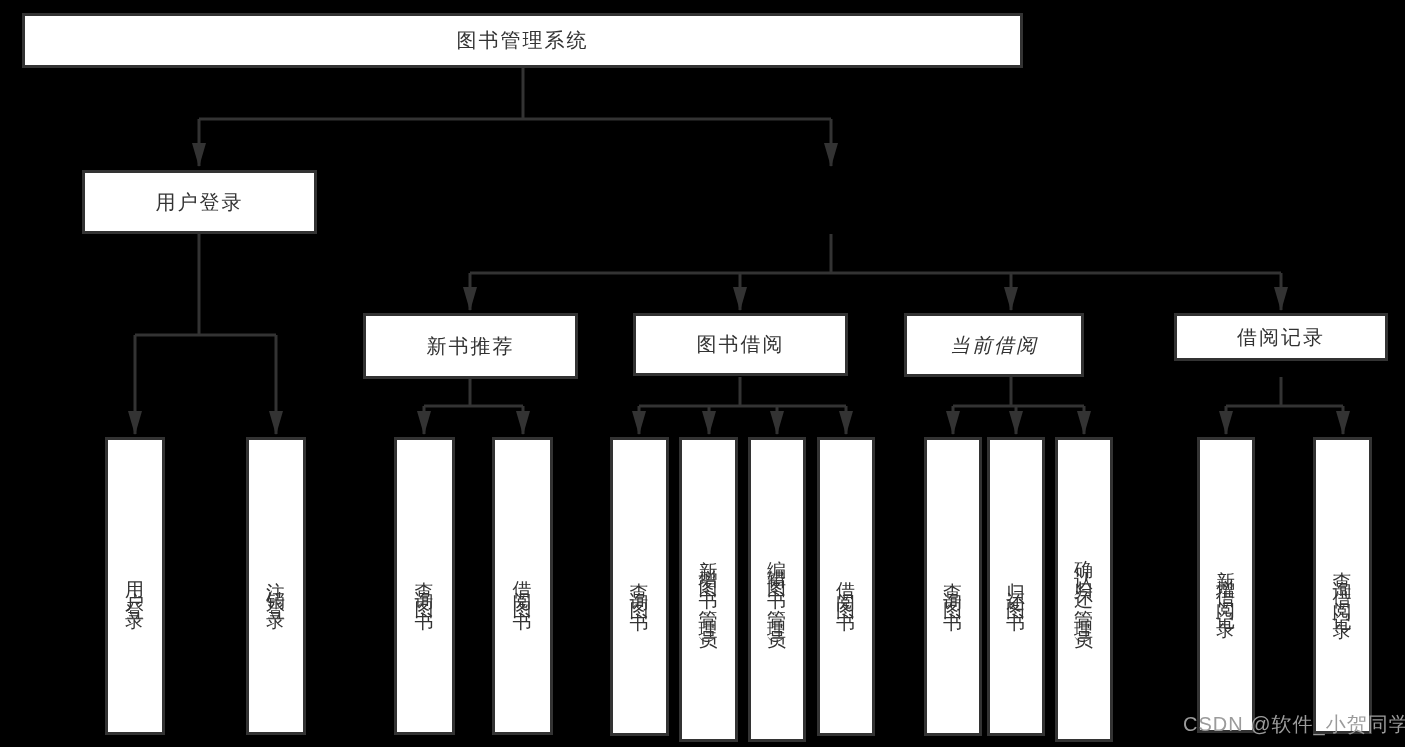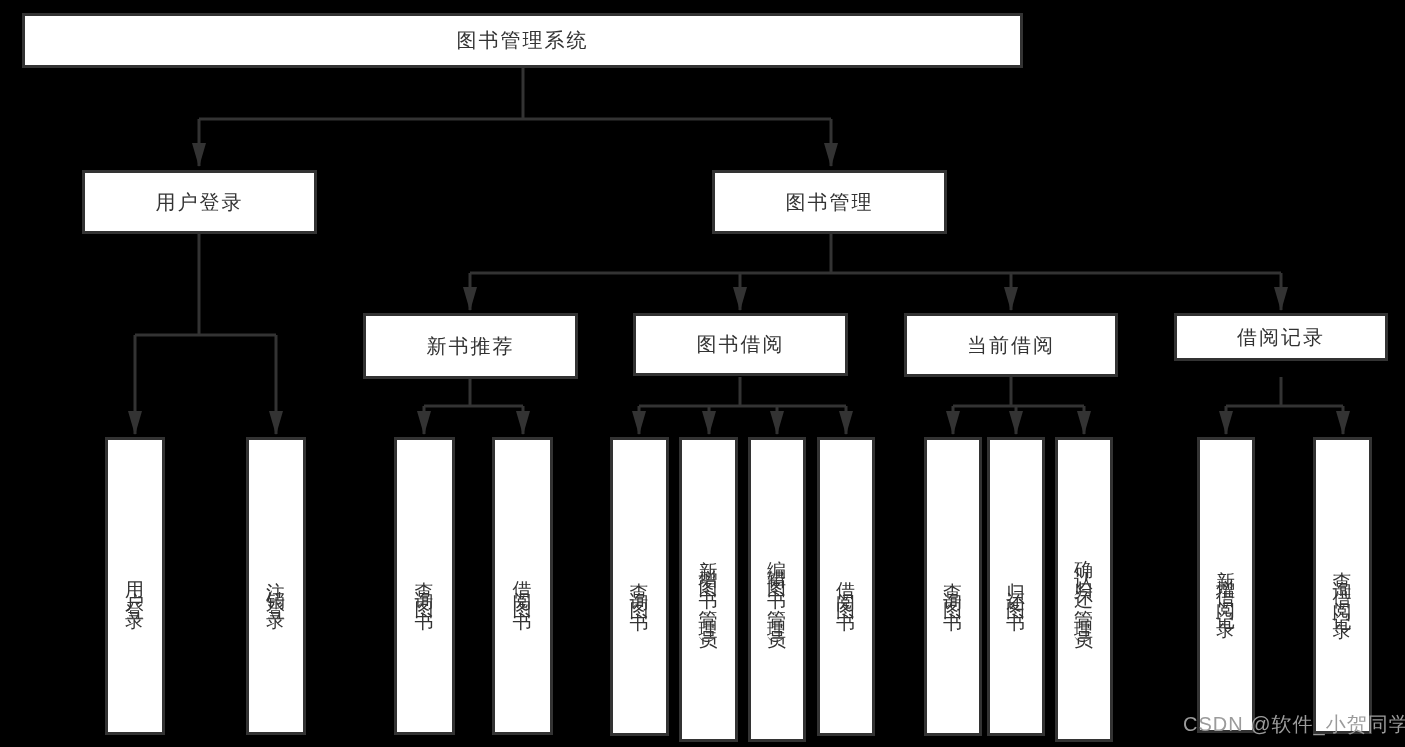--- a/index.html
+++ b/index.html
@@ -37,21 +37,21 @@
     z-index:3;
     white-space:nowrap;
     letter-spacing:1px;
   }
   
   #n-root      {left:22px;  top:13px;  width:1001px;height:55px;}
   #n-login     {left:82px;  top:170px; width:235px; height:64px;}
   #n-bookmgmt  {left:712px; top:170px; width:235px; height:64px;}
   #n-newbooks  {left:363px; top:313px; width:215px; height:66px;}
   #n-borrow    {left:633px; top:313px; width:215px; height:63px;}
-  #n-current   {left:904px; top:313px; width:214px; height:64px;}
+  #n-current   {left:904px; top:313px; width:180px; height:64px;font-style:italic;}
   #n-records   {left:1174px;top:313px; width:214px; height:48px;}
   #l-userlogin {left:105px; top:437px; width:60px; height:298px;}
   #l-logout    {left:246px; top:437px; width:60px; height:298px;}
   #l-nbquery   {left:394px; top:437px; width:61px; height:298px;}
   #l-nbborrow  {left:492px; top:437px; width:61px; height:298px;}
   #l-bbquery   {left:610px; top:437px; width:59px; height:299px;}
   #l-bbadd     {left:679px; top:437px; width:59px; height:305px;}
   #l-bbedit    {left:748px; top:437px; width:58px; height:305px;}
   #l-bbborrow  {left:817px; top:437px; width:58px; height:299px;}
   #l-cbquery   {left:924px; top:437px; width:58px; height:299px;}
@@ -111,21 +111,20 @@
       <path d="M1281,377 V406"></path>
       <path d="M1226,406 H1343"></path>
       <path d="M1226,406 V434" marker-end="url(#arw)"></path>
       <path d="M1343,406 V434" marker-end="url(#arw)"></path>
     </g>
   </svg>
 
   <div class="box h" id="n-root">图书管理系统</div>
 
   <div class="box h" id="n-login">用户登录</div>
-  <div class="box h" id="n-bookmgmt">图书管理</div>
 
   <div class="box h" id="n-newbooks">新书推荐</div>
   <div class="box h" id="n-borrow">图书借阅</div>
   <div class="box h" id="n-current">当前借阅</div>
   <div class="box h" id="n-records">借阅记录</div>
 
   <div class="box v" id="l-userlogin">用户登录</div>
   <div class="box v" id="l-logout">注销登录</div>
   <div class="box v" id="l-nbquery">查询图书</div>
   <div class="box v" id="l-nbborrow">借阅图书</div>

